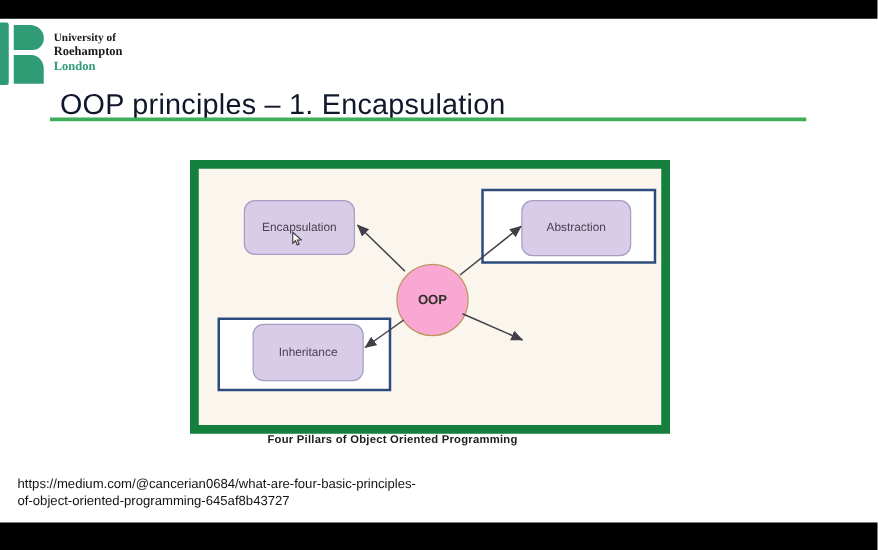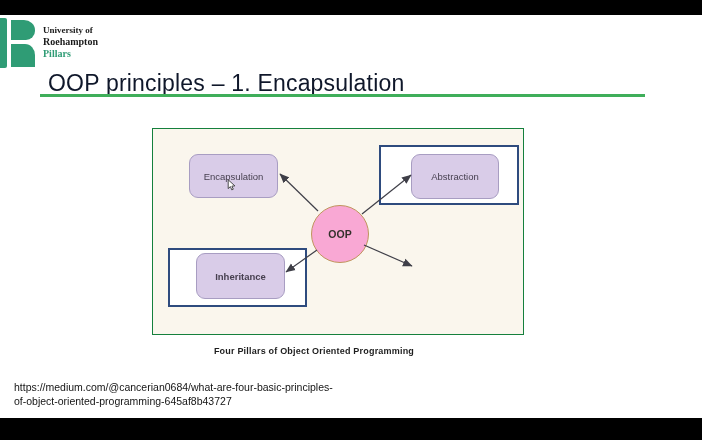--- a/index.html
+++ b/index.html
@@ -18,28 +18,28 @@
   #logo-line1{font-size:9px;color:#1a1a1a;margin-bottom:2px;}
   #logo-line2{font-size:10px;color:#1a1a1a;margin-bottom:2px;}
   #logo-line3{font-size:10px;color:#2f9c75;}
 
   
   #slide-title{position:absolute;left:48px;top:70px;font-size:23px;color:#0f172a;letter-spacing:0.2px;}
   #accent-line{position:absolute;left:40px;top:94px;width:605px;height:3px;background:#3fae5a;}
 
   
   #diagram{position:absolute;left:152px;top:128px;width:370px;height:205px;
-    background:#faf6ed;border:1px solid #15803d;}
+    background:#faf6ed;border:7px solid #15803d;}
   .node{position:absolute;background:#d9cce8;border:1px solid #a89dc2;border-radius:9px;
     display:flex;align-items:center;justify-content:center;
     font-size:9.5px;color:#474050;z-index:2;}
   .highlight-rect{position:absolute;background:#ffffff;border:2px solid #2e4b7e;z-index:1;}
   #node-encapsulation{left:36px;top:25px;width:87px;height:42px;}
   #node-abstraction{left:258px;top:25px;width:86px;height:43px;}
-  #node-inheritance{left:43px;top:124px;width:87px;height:44px;font-weight:bold;}
+  #node-inheritance{left:43px;top:124px;width:87px;height:44px;}
   #node-polymorphism{left:266px;top:119px;width:83px;height:43px;}
   #highlight-abstraction{left:226px;top:16px;width:136px;height:56px;}
   #highlight-inheritance{left:15px;top:119px;width:135px;height:55px;}
   #oop-circle{position:absolute;left:158px;top:76px;width:56px;height:56px;border-radius:50%;
     background:#f9a8d4;border:1px solid #c0955c;display:flex;align-items:center;justify-content:center;
     font-size:10.5px;font-weight:bold;color:#33302b;z-index:2;}
   #arrow-layer{position:absolute;left:0;top:0;width:370px;height:205px;z-index:3;pointer-events:none;}
   #cursor{position:absolute;left:74px;top:50px;z-index:4;}
 
   
@@ -56,21 +56,21 @@
 
 <div id="logo">
   <svg id="logo-mark" width="38" height="52" viewBox="0 0 38 52">
     <rect x="-3" y="1" width="10" height="50" rx="2" fill="#2f9c75"></rect>
     <path d="M11,3 h13 a11,10 0 0 1 11,10 v1 a9,9 0 0 1 -9,9 h-15 z" fill="#2f9c75"></path>
     <path d="M11,27 h14 a10,11 0 0 1 10,11 v12 h-24 z" fill="#2f9c75"></path>
   </svg>
   <div id="logo-text">
     <div id="logo-line1">University of</div>
     <div id="logo-line2">Roehampton</div>
-    <div id="logo-line3">Pillars</div>
+    <div id="logo-line3">London</div>
   </div>
 </div>
 
 <div id="slide-title">OOP principles – 1. Encapsulation</div>
 <div id="accent-line"></div>
 
 <div id="diagram">
 
   <div id="highlight-abstraction" class="highlight-rect"></div>
   <div id="highlight-inheritance" class="highlight-rect"></div>

